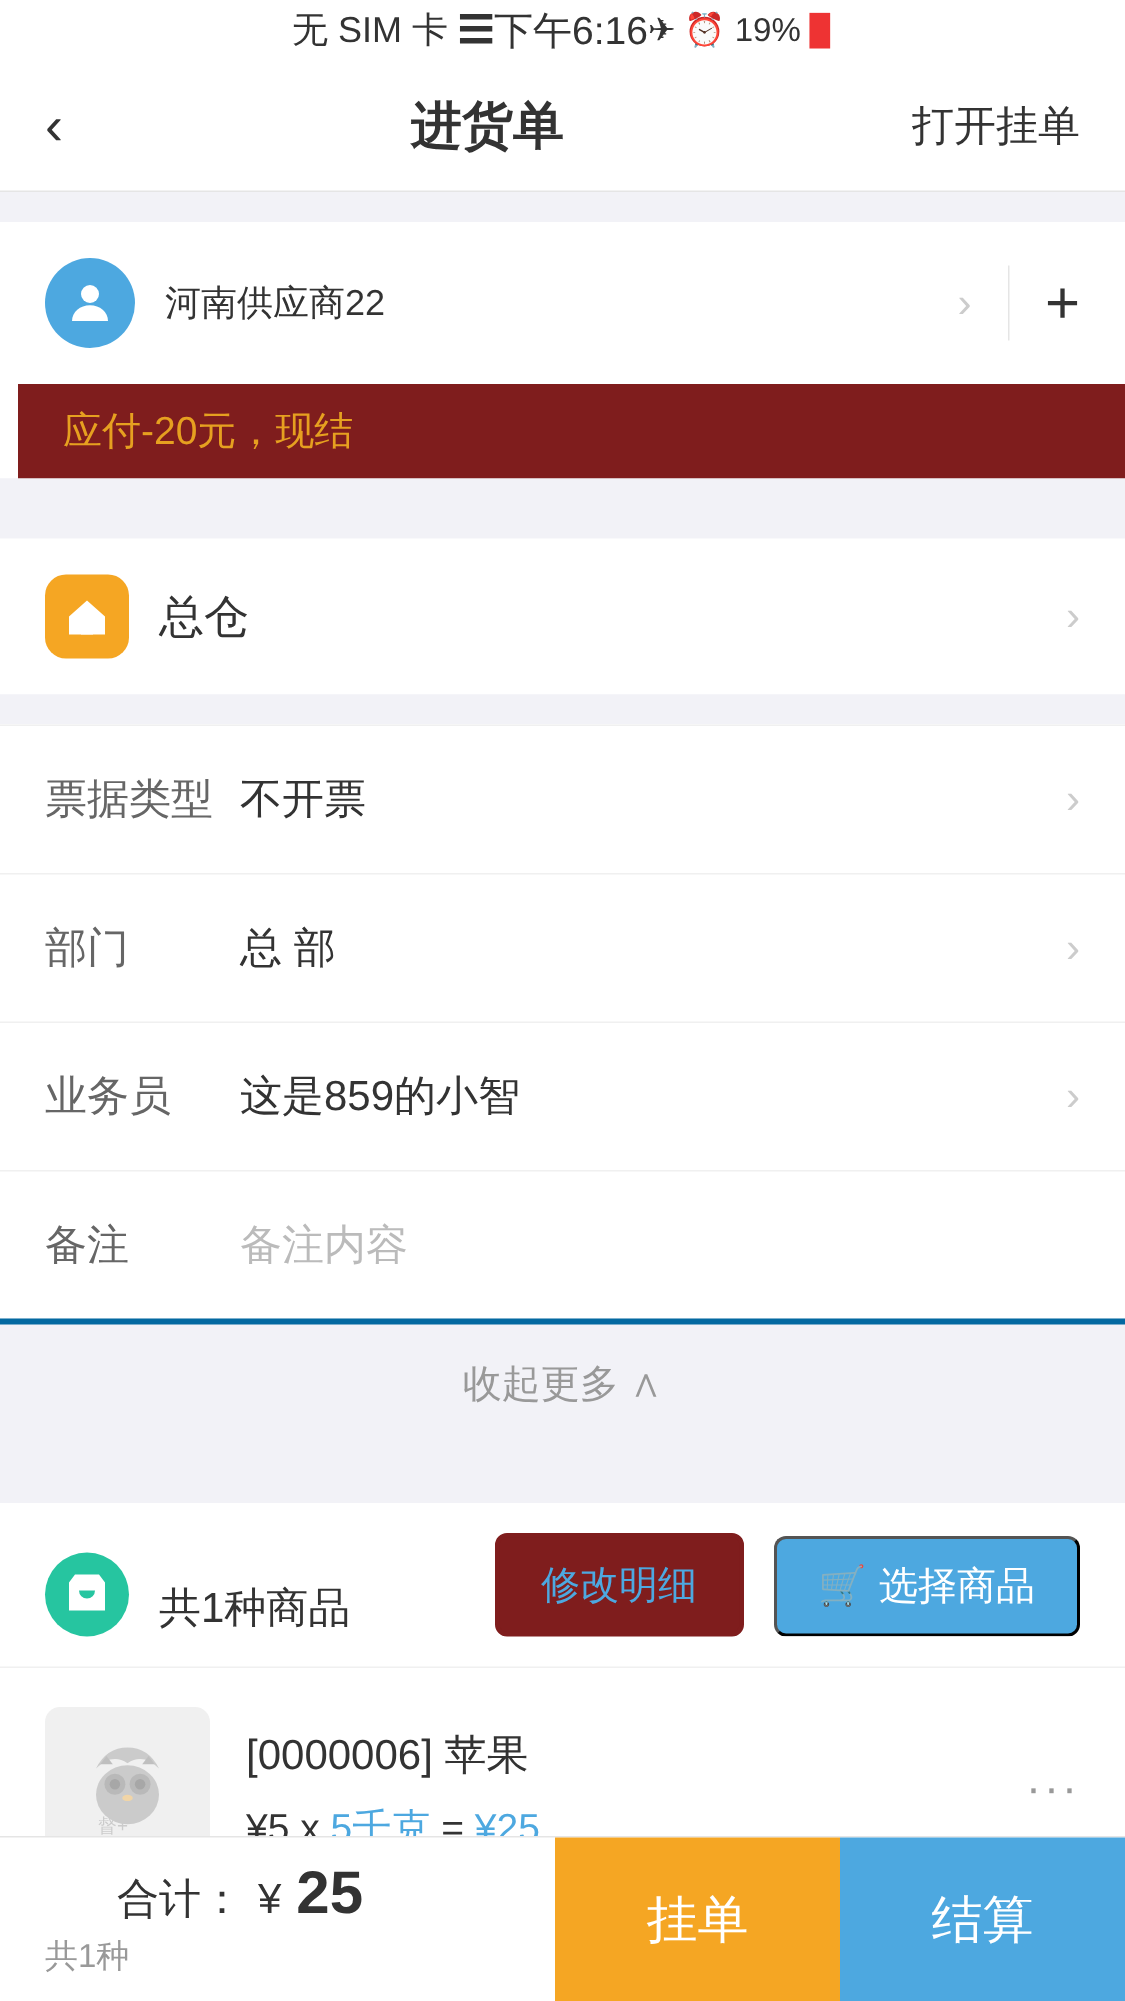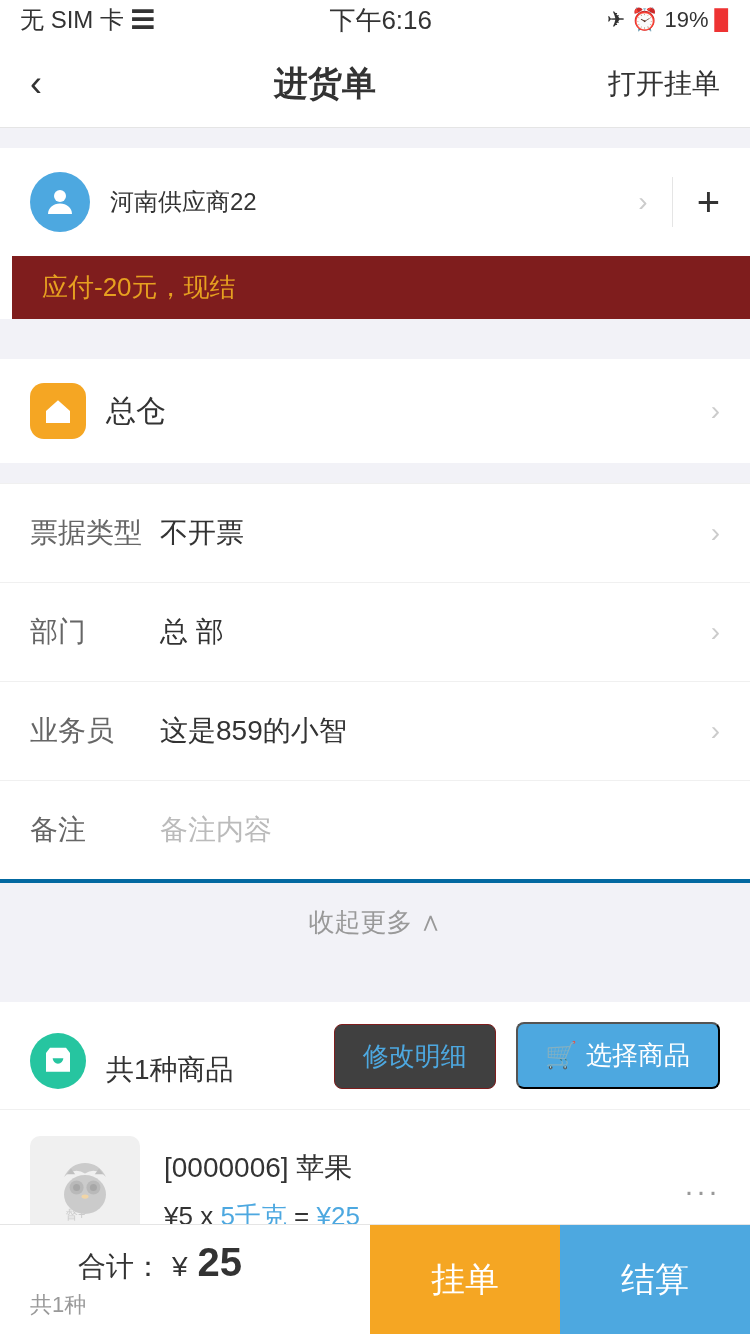--- a/index.html
+++ b/index.html
@@ -13,21 +13,21 @@
       color: #333;
     }
 
     
     .status-bar {
       width: 750px;
       height: 40px;
       background: #fff;
       display: flex;
       align-items: center;
-      justify-content: space-between;
+      justify-content: center;
       padding: 0 20px;
       font-size: 24px;
       color: #333;
     }
     .status-left { display: flex; align-items: center; gap: 8px; }
     .status-center { font-weight: 500; font-size: 26px; }
     .status-right { display: flex; align-items: center; gap: 6px; font-size: 22px; }
 
     
     .nav-bar {
@@ -206,23 +206,23 @@
       justify-content: center;
       flex-shrink: 0;
     }
     .products-icon svg { width: 32px; height: 32px; fill: #fff; }
     .products-count {
       flex: 1;
       font-size: 28px;
       color: #333;
     }
     .btn-outline {
-      border: 1px solid #7f1d1d;
+      border: 3px solid #7f1d1d;
       color: #4da8e0;
-      background: #404040;
+      background: #7f1d1d;
       padding: 14px 28px;
       border-radius: 8px;
       font-size: 26px;
       cursor: pointer;
     }
     .btn-primary {
       background: #4da8e0;
       color: #fff;
       padding: 14px 28px;
       border-radius: 8px;

